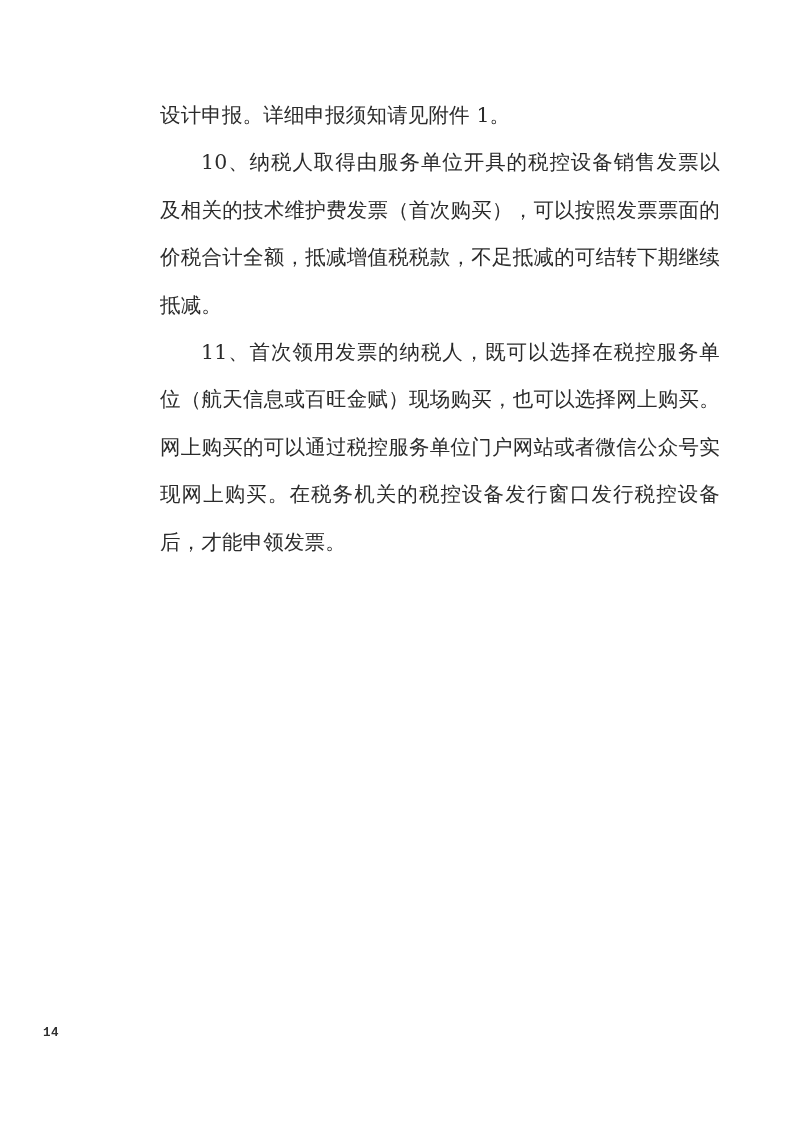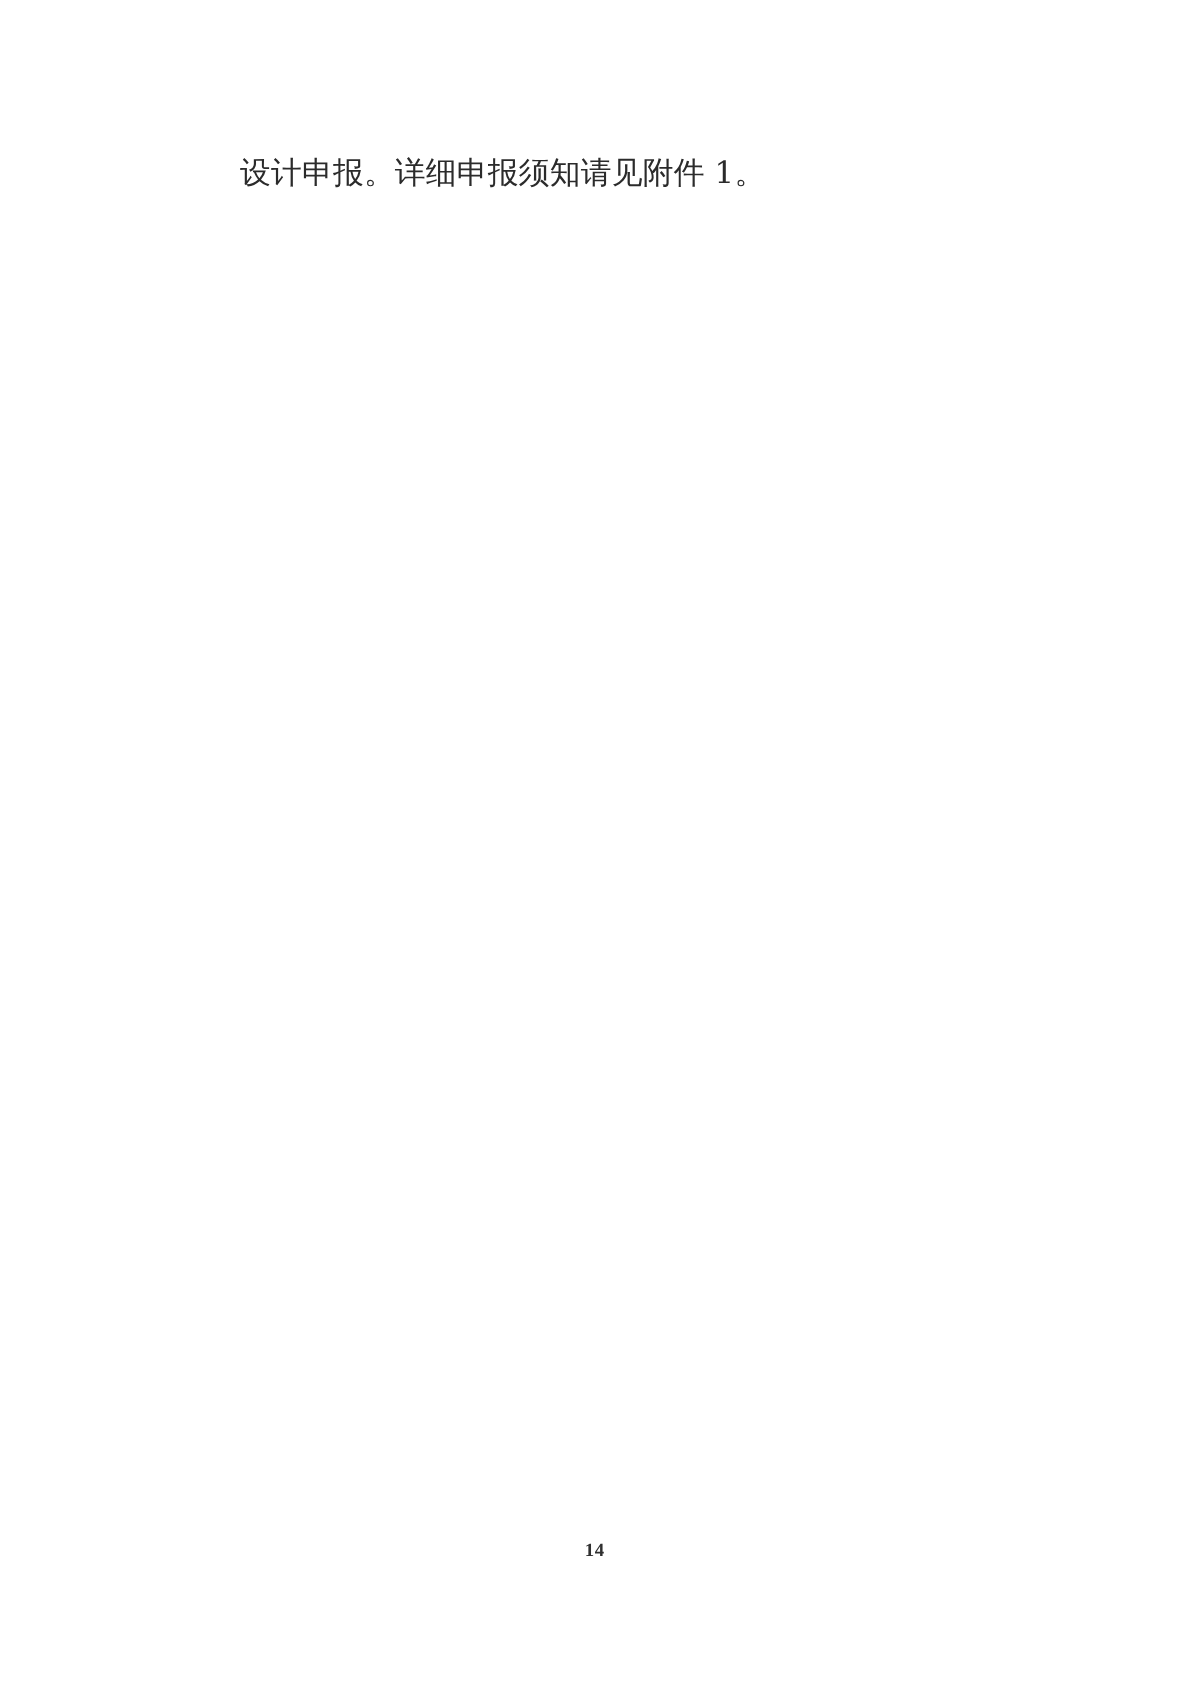--- a/index.html
+++ b/index.html
@@ -49,39 +49,41 @@
   .para.indent {
     text-indent: 41px;
   }
 
   
   .page-number {
     position: absolute;
     left: 0;
     right: 0;
     top: 1026px;
-    text-align: center;
-    font-family: Liberation Serif, serif;
+    text-align: left;
+    font-family: Liberation Mono, monospace;
     font-size: 12.5px;
     font-weight: bold;
     color: #303030;
     letter-spacing: 0.4px;
   }
 </style>
 </head>
 <body>
 
 <div class="page">
 
   <div class="text-body">
 
     <p class="para cont">设计申报。详细申报须知请见附件 1。</p>
 
 
 
 
+    <p class="para indent">10、纳税人取得由服务单位开具的税控设备销售发票以及相关的技术维护费发票（首次购买），可以按照发票票面的价税合计全额，抵减增值税税款，不足抵减的可结转下期继续抵减。</p>
 
+    <p class="para indent">11、首次领用发票的纳税人，既可以选择在税控服务单位（航天信息或百旺金赋）现场购买，也可以选择网上购买。网上购买的可以通过税控服务单位门户网站或者微信公众号实现网上购买。在税务机关的税控设备发行窗口发行税控设备后，才能申领发票。</p>
 
   </div>
 
   <div class="page-number">14</div>
 
 </div>
 
 </body></html>

